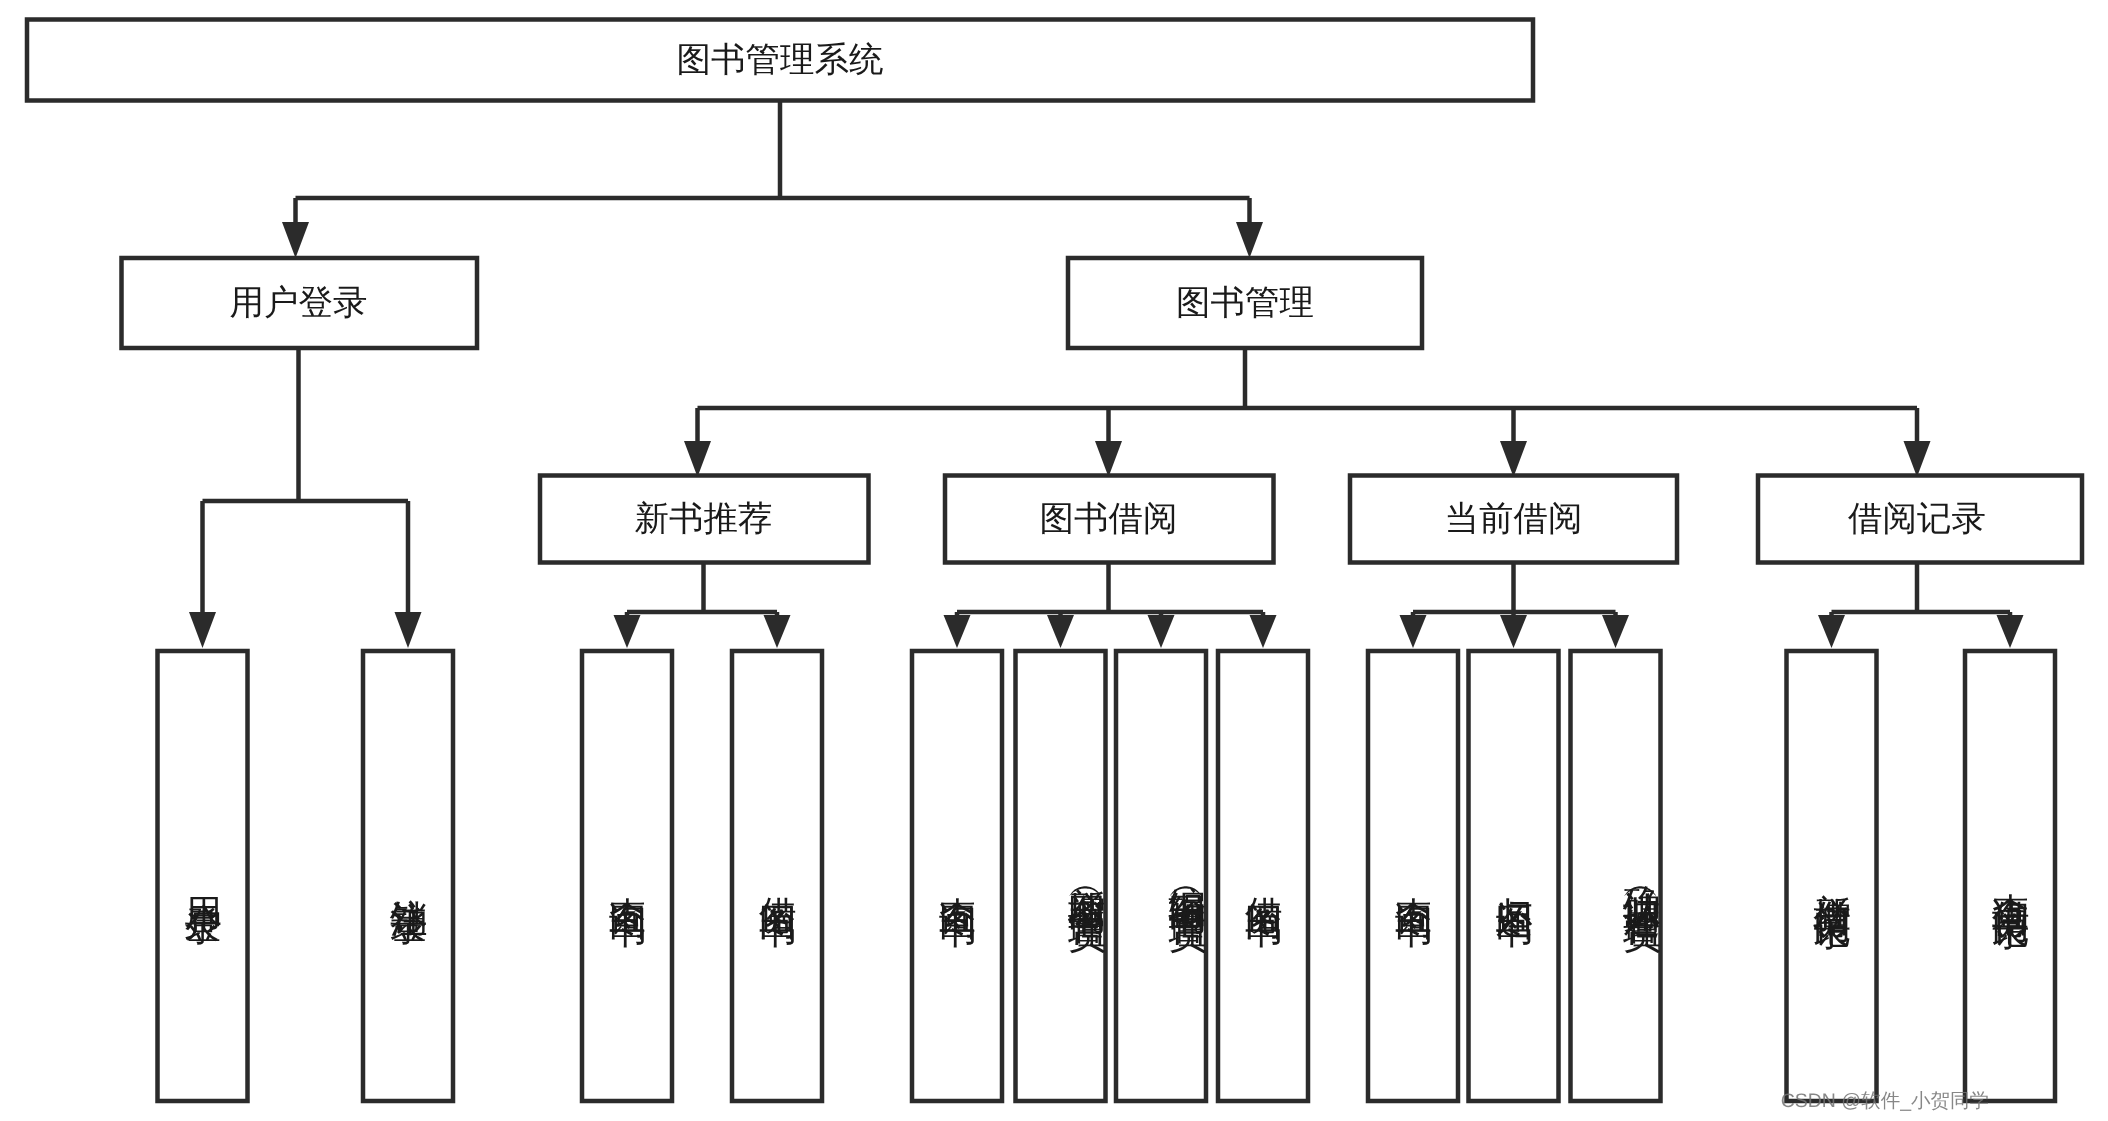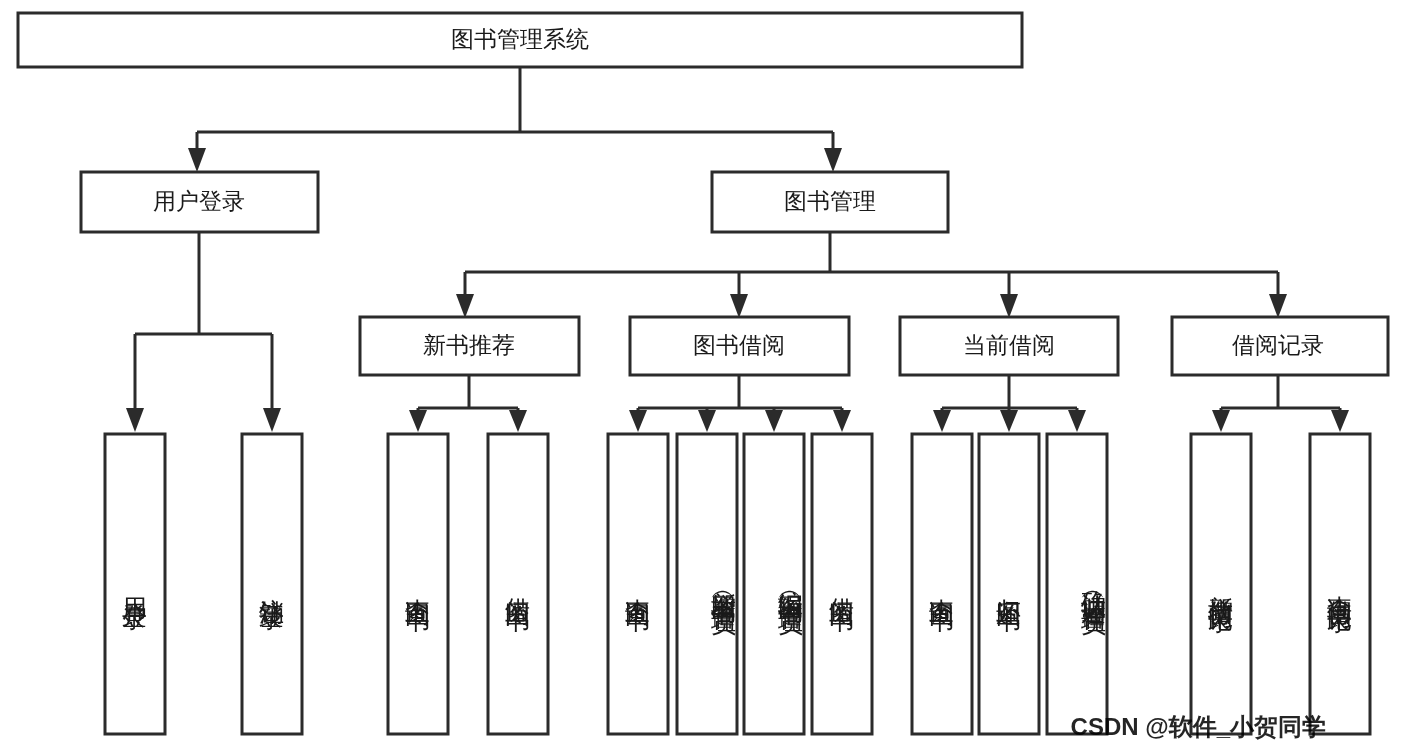--- a/index.html
+++ b/index.html
@@ -66,25 +66,24 @@
     align-items: center;
     justify-content: center;
     white-space: nowrap;
     pointer-events: none;
   }
   .watermark {
     position: absolute;
     right: 8px;
     bottom: 4px;
     font-family: "Liberation Sans", "DejaVu Sans", sans-serif;
-    font-size: 24px;
-    color: #000000;
+    font-size: 13px;
+    color: #737373;
     opacity: 0.85;
     white-space: nowrap;
-    font-weight: bold;
   }
 </style>
 </head>
 <body>
 
 <div id="diagram-root">
 
   <svg class="flow" viewBox="0 0 1405 747" xmlns="http://www.w3.org/2000/svg">
 
     <g>

